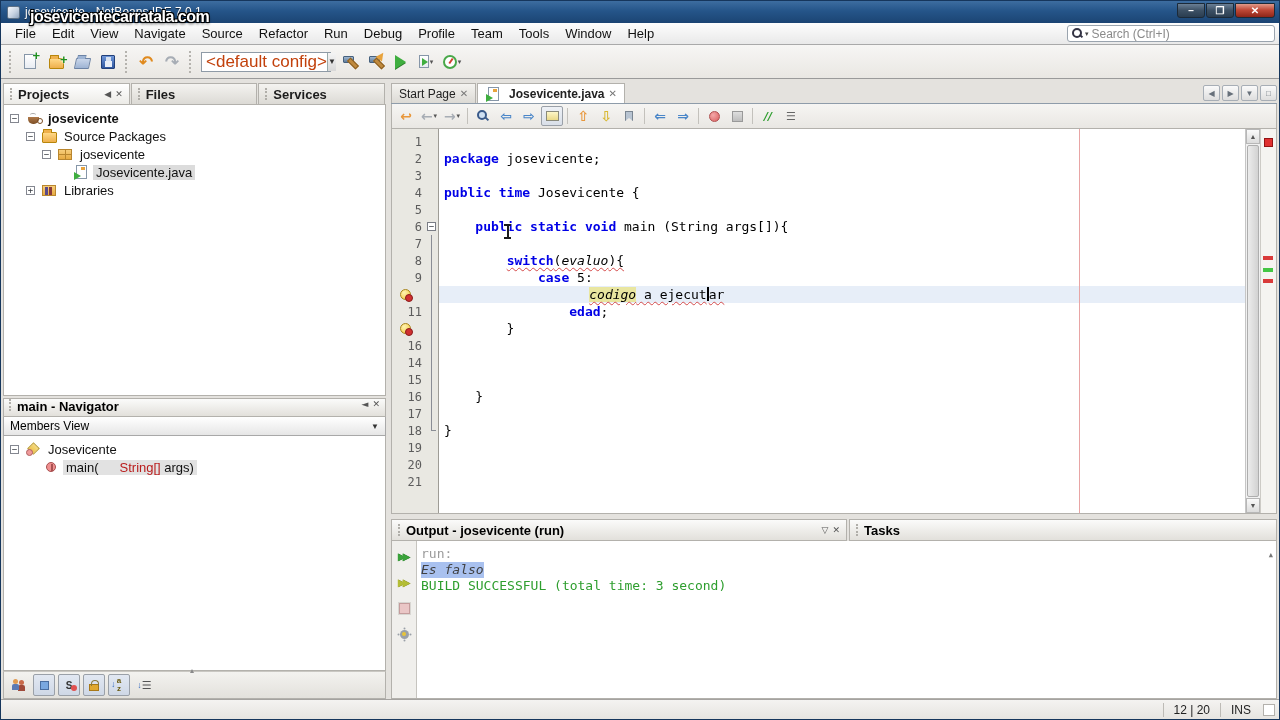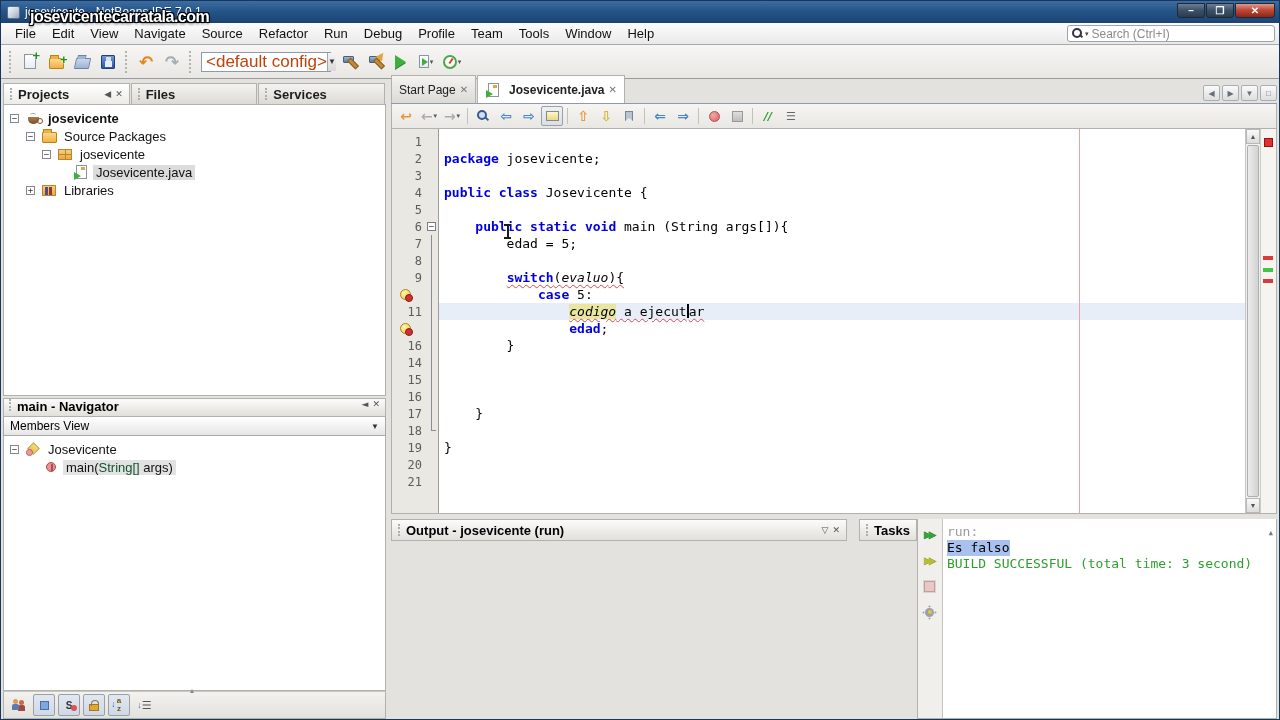--- a/index.html
+++ b/index.html
@@ -97,42 +97,42 @@
   
   .nav-panel { margin-top:2px; flex:1; display:flex; flex-direction:column; min-height:0; }
   .nav-header { height:19px; background:linear-gradient(#fbfbfa,#e2e0db); border:1px solid #b3b1ac; display:flex; align-items:flex-start; padding:0 5px; font-size:13px; font-weight:bold; flex:0 0 19px; }
   .nav-combo { height:19px; border:1px solid #a8a8a8; border-top:none; background:linear-gradient(#ffffff,#e6e6e6); display:flex; align-items:center; padding:0 6px; font-size:12px; flex:0 0 19px; }
   .nav-combo .ar { margin-left:auto; font-size:8px; color:#333; }
   .nav-body { background:#fff; border:1px solid #b3b1ac; border-top:none; flex:1; padding:4px 2px; font-size:13px; overflow:hidden; }
   .i-class { width:9px; height:9px; background:linear-gradient(#f6da7e,#ecc14e); border:1px solid #b99a30; transform:rotate(45deg); position:relative; top:-1px; }
   .i-class-dot { position:absolute; left:1px; bottom:1px; width:7px; height:7px; background:#ef9a9a; border:1px solid #b06060; border-radius:50%; }
   .i-method { width:10px; height:10px; background:#ef8f8f; border:1px solid #a85050; border-radius:50%; position:relative; }
   .i-method::after { content:""; position:absolute; left:4px; top:1px; width:1.5px; height:7px; background:#a85050; }
-  .muted { color:#14532d; }
+  .muted { color:#b91c1c;padding-left:21px; }
   .filterbar { height:28px; border:1px solid #b3b1ac; border-top:1px solid #c9c7c2; background:linear-gradient(#f3f2ef,#e3e1dc); display:flex; align-items:center; gap:3px; padding:0 4px; flex:0 0 28px; position:relative; }
   .fbtn { width:22px; height:22px; display:flex; align-items:center; justify-content:center; position:relative; }
   .fbtn.pressed { border:1px solid #9aa0a8; border-radius:2px; background:linear-gradient(#e2e8f2,#cfd8e6); }
   .collapse-grip { position:absolute; top:-6px; left:186px; font-size:8px; color:#8a8a8a; }
   .i-people { position:relative; width:14px; height:12px; }
   .i-people::before { content:""; position:absolute; left:1px; top:0; width:5px; height:5px; border-radius:50%; background:#e09a50; box-shadow:6px 1px 0 #c96a4a; }
   .i-people::after { content:""; position:absolute; left:0; top:5px; width:7px; height:6px; border-radius:2px 2px 0 0; background:#5a7ab5; box-shadow:6px 1px 0 #a04a3a; }
   .i-field { width:9px; height:9px; background:#7aa8e0; border:1px solid #4a6ea0; }
   .i-static { font-size:10px; font-weight:bold; color:#333; position:relative; }
   .i-static::after { content:""; position:absolute; right:-5px; bottom:0; width:6px; height:6px; background:#e05050; border-radius:50%; }
   .i-lock { width:10px; height:7px; background:#e0a830; border:1px solid #a87818; position:relative; margin-top:5px; }
   .i-lock::before { content:""; position:absolute; left:1px; top:-5px; width:6px; height:5px; border:1.5px solid #8a7838; border-bottom:none; border-radius:4px 4px 0 0; }
   .i-sortaz { font-size:8px; font-weight:bold; color:#6a5a10; line-height:1; text-align:center; }
   .i-sortaz::before { content:"a"; display:block; } .i-sortaz::after { content:"z"; display:block; }
   .i-sortarrow { position:absolute; left:2px; top:4px; color:#3a6ec0; font-size:9px; }
   .i-sortsrc { font-size:11px; color:#555; letter-spacing:-1px; }
 
   
   .editor { display:flex; flex-direction:column; flex:0 0 431px; min-height:0; }
   .etabs { display:flex; height:21px; flex:0 0 21px; border-bottom:1px solid #8e9caa; align-items:flex-end; }
-  .etab { display:flex; align-items:center; gap:4px; height:28px; padding:0 7px; border:1px solid #b3b1ac; border-bottom:none; background:linear-gradient(#f4f3f0,#dcdad5); font-size:12px; color:#222; margin-right:1px; }
+  .etab { display:flex; align-items:center; gap:4px; height:20px; padding:0 7px; border:1px solid #b3b1ac; border-bottom:none; background:linear-gradient(#f4f3f0,#dcdad5); font-size:12px; color:#222; margin-right:1px; }
   .etab.active { background:#fff; font-weight:bold; }
   .tab-x { color:#777; font-size:10px; font-weight:normal; font-family:"DejaVu Sans",sans-serif; }
   .etab-controls { margin-left:auto; display:flex; gap:2px; padding-bottom:2px; }
   .ec-btn { width:17px; height:16px; border:1px solid #a7aeb6; background:linear-gradient(#fafafa,#dedede); display:flex; align-items:center; justify-content:center; font-size:8px; color:#67707a; border-radius:2px; }
   .ed-toolbar { height:25px; background:linear-gradient(#f6f5f3,#e9e7e3); border:1px solid #b3b1ac; border-top:none; display:flex; align-items:center; padding:0 3px; gap:1px; flex:0 0 25px; }
   .ed-btn { width:22px; height:20px; display:flex; align-items:center; justify-content:center; position:relative; font-family:"DejaVu Sans",sans-serif; }
   .ed-sep { width:1px; height:16px; background:#c3c1bc; margin:0 3px; }
   .ed-btn.framed { border:1px solid #9aa0a8; border-radius:2px; background:linear-gradient(#eef1f6,#d9dfe8); }
   .c-or { color:#e8973c; } .c-bl { color:#4a86c8; } .c-gy { color:#a7adb5; } .c-yl { color:#d8b832; }
   .ed-glyph { font-size:14px; font-weight:bold; }
@@ -155,56 +155,56 @@
   .bulb { position:relative; width:12px; height:12px; margin-left:8px; }
   .bulb::before { content:""; position:absolute; left:0; top:0; width:9px; height:9px; border-radius:50%; background:radial-gradient(circle at 35% 30%,#fff3b0,#f3c73a); border:1px solid #a8841a; }
   .bulb::after { content:""; position:absolute; right:-1px; bottom:-1px; width:6px; height:6px; border-radius:50%; background:#d03030; border:1px solid #8a1a1a; }
   .fold-guide { position:absolute; left:39px; top:106px; height:196px; border-left:1px solid #8a8d95; }
   .fold-guide::after { content:""; position:absolute; left:0; bottom:0; width:4px; border-bottom:1px solid #8a8d95; }
   .code-scroll { flex:1; padding-top:4px; position:relative; overflow:hidden; font-family:"DejaVu Sans Mono","Liberation Mono",monospace; font-size:13px; }
   .crow { height:17px; line-height:17px; white-space:pre; padding-left:5px; }
   .crow.current { background:var(--curline); }
   .kw { color:var(--kw); font-weight:bold; }
   .it { font-style:italic; }
-  .hl { background:var(--occ); }
+  .hl { background:var(--occ);margin-left:20px; }
   .err { text-decoration:underline wavy var(--errred); text-decoration-thickness:1px; text-underline-offset:2px; }
   .warn { text-decoration:underline wavy #9a9a8a; text-decoration-thickness:1px; text-underline-offset:2px; }
   .caret { display:inline-block; width:0; border-left:2px solid #000; height:14px; vertical-align:-2px; }
   .margin-line { position:absolute; left:640px; top:0; bottom:0; width:1px; background:var(--marginline); }
   .ibeam { position:absolute; left:64px; top:95px; width:9px; height:15px; pointer-events:none; }
   .ibeam::before { content:""; position:absolute; left:4px; top:1px; width:1.5px; height:13px; background:#1a1a1a; box-shadow:0 0 0 0.5px #fff; }
   .ibeam::after { content:""; position:absolute; left:1px; top:0; width:7px; height:2px; background:#1a1a1a; box-shadow:0 13px 0 #1a1a1a; }
   .vscroll { width:15px; flex:0 0 15px; background:#f1f1f1; border-left:1px solid #c6c6c6; display:flex; flex-direction:column; }
   .sc-arrow { height:15px; display:flex; align-items:center; justify-content:center; font-size:7px; color:#555; background:linear-gradient(#fafafa,#dcdcdc); border:1px solid #b7b7b7; }
   .sc-thumb { flex:1; margin:1px; background:linear-gradient(90deg,#ececec,#d2d2d2); border:1px solid #aeaeae; border-radius:2px; }
   .errstripe { width:16px; flex:0 0 16px; background:#f5f4f1; border-left:1px solid #cdcbc6; position:relative; }
   .es-status { position:absolute; left:3px; top:9px; width:9px; height:9px; background:#e03030; border:1px solid #941414; }
   .es-mark { position:absolute; left:2px; width:10px; height:4px; }
 
   
   .hsplit { height:5px; flex:0 0 5px; }
-  .output { flex:1; display:flex; flex-direction:row; min-height:0; }
+  .output { flex:1; display:flex; flex-direction:column; min-height:0; }
   .out-headers { display:flex; height:22px; flex:0 0 22px; }
   .out-hdr { border:1px solid #b3b1ac; background:linear-gradient(#fbfbfa,#e2e0db); display:flex; align-items:center; padding:0 6px; font-size:13px; font-weight:bold; }
   .out-hdr.main-tab { width:456px; }
-  .out-hdr.tasks-tab { flex:1; margin-left:12px; }
+  .out-hdr.tasks-tab { flex:1; margin-left:2px; }
   .out-body { flex:1; background:#fff; border:1px solid #b3b1ac; border-top:none; display:flex; min-height:0; }
   .out-strip { width:25px; flex:0 0 25px; background:#f0efec; border-right:1px solid #c6c4bf; display:flex; flex-direction:column; align-items:center; padding-top:6px; gap:8px; }
   .obtn { width:18px; height:18px; display:flex; align-items:center; justify-content:center; position:relative; }
   .i-rerun { font-size:10px; letter-spacing:-3px; font-weight:bold; padding-right:3px; font-family:"DejaVu Sans",sans-serif; }
   .i-rerun.green { color:#3aa23a; text-shadow:0.5px 0 0 #1c6e1c; }
   .i-rerun.yellow { color:#b4bd35; text-shadow:0.5px 0 0 #7a7f18; }
   .i-stopout { width:11px; height:11px; background:#eac6c6; border:1px solid #c49c9c; outline:1px solid #d8d6d2; }
   .i-gear { position:relative; width:9px; height:9px; border-radius:50%; background:#9aa0a8; box-shadow:0 -6px 0 -3.5px #9aa0a8,0 6px 0 -3.5px #9aa0a8,-6px 0 0 -3.5px #9aa0a8,6px 0 0 -3.5px #9aa0a8; }
   .i-gear::before { content:""; position:absolute; left:2.5px; top:2.5px; width:4px; height:4px; border-radius:50%; background:#e8c438; }
   .out-text { flex:1; padding:5px 2px 0 4px; font-family:"DejaVu Sans Mono","Liberation Mono",monospace; font-size:13px; line-height:16px; position:relative; }
   .oline { white-space:pre; }
   .o-muted { color:#9b9b9b; }
   .o-success { color:var(--green); }
-  .o-selected { background:var(--selblue); color:#000000; display:inline-block; }
+  .o-selected { background:var(--selblue); color:#404040; display:inline-block;font-style:italic; }
   .out-scroll-arrow { position:absolute; right:3px; top:6px; font-size:7px; color:#777; }
 
   
   .statusbar { height:20px; flex:0 0 20px; background:linear-gradient(#f4f3f1,#e6e4e0); border-top:1px solid #a5a3a0; display:flex; align-items:center; justify-content:flex-end; font-size:12px; color:#222; }
   .sb-seg { border-left:1px solid #bdbbb6; height:14px; display:flex; align-items:center; padding:0 10px; }
   .sb-box { width:12px; height:12px; border:1px solid #b3b1ac; background:#fff; margin:0 4px 0 2px; }
 </style>
 </head>
 <body>
 
@@ -589,24 +589,23 @@
                   <span class="gfold"></span>
                 </div>
               </div>
             <div class="fold-guide"></div>
           </div>
           <div class="code-scroll">
             <div>
                 <div class="crow">&nbsp;</div>
                 <div class="crow"><span class="kw">package</span><span> josevicente;</span></div>
                 <div class="crow">&nbsp;</div>
-                <div class="crow"><span class="kw">public</span><span> </span><span class="kw">class</span><span> Josevicente {</span></div>
+                <div class="crow"><span class="kw">public</span><span> </span><span class="kw">time</span><span> Josevicente {</span></div>
                 <div class="crow">&nbsp;</div>
                 <div class="crow"><span>    </span><span class="kw">public</span><span> </span><span class="kw">static</span><span> </span><span class="kw">void</span><span> </span><span class="bold">main</span><span> (String args[]){</span></div>
-                <div class="crow"><span>        edad = 5;</span></div>
                 <div class="crow">&nbsp;</div>
                 <div class="crow"><span>        </span><span class="kw err">switch</span><span class="err">(</span><span class="it err">evaluo</span><span class="err">){</span></div>
                 <div class="crow"><span>            </span><span class="kw">case</span><span> 5:</span></div>
                 <div class="crow current"><span>                </span><span class="it hl err">codigo</span><span class="err"> a ejecut</span><span class="caret"></span><span class="err">ar</span></div>
                 <div class="crow"><span>                </span><span class="kw">edad</span><span>;</span></div>
                 <div class="crow"><span>        }</span></div>
                 <div class="crow">&nbsp;</div>
                 <div class="crow">&nbsp;</div>
                 <div class="crow">&nbsp;</div>
                 <div class="crow"><span>    }</span></div>
@@ -672,13 +671,18 @@
                 <div class="oline"><span class="o-success">BUILD SUCCESSFUL (total time: 3 second)</span></div>
               </div>
             <span class="out-scroll-arrow">▲</span>
           </div>
         </div>
       </div>
 
     </div>
   </div>
 
+  <div class="statusbar">
+    <span class="sb-seg">12 | 20</span>
+    <span class="sb-seg">INS</span>
+    <span class="sb-box"></span>
+  </div>
 </div>
 
 </body></html>

